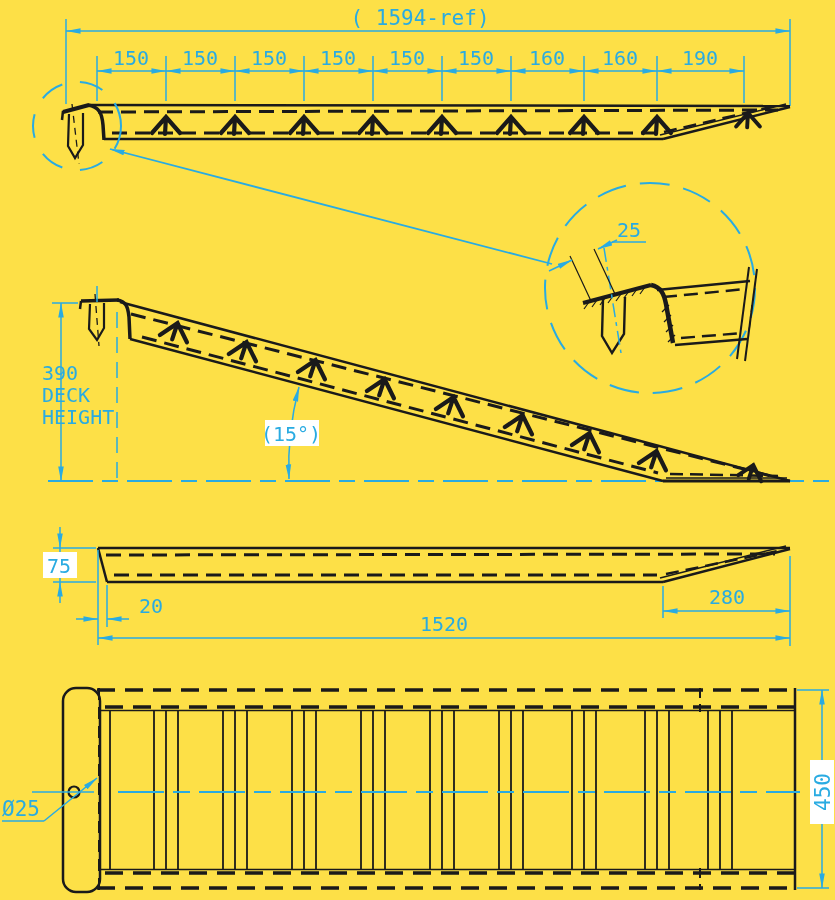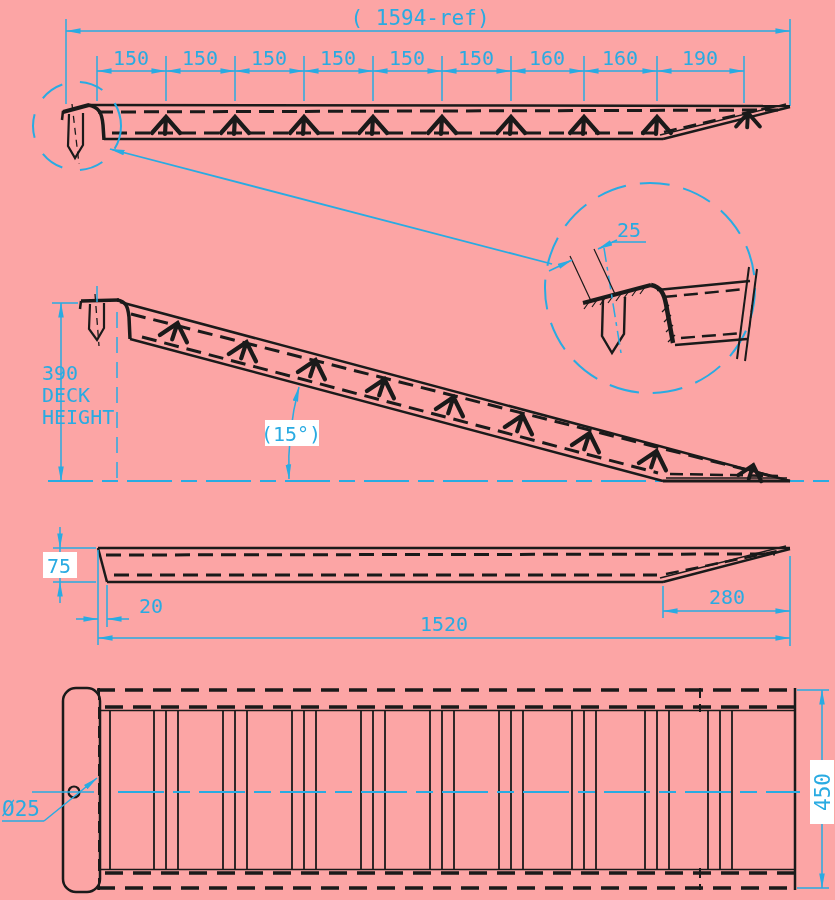--- a/index.html
+++ b/index.html
@@ -1,16 +1,16 @@
 <!DOCTYPE html>
 <html><head>
 <meta charset="utf-8">
 <style>
   html,body{margin:0;padding:0;background:#ffffff;}
-  #canvas{position:relative;width:835px;height:900px;background:#fca5a5;overflow:hidden;
+  #canvas{position:relative;width:835px;height:900px;background:#fde047;overflow:hidden;
           font-family:"DejaVu Sans Mono", monospace;}
   svg{display:block;}
   text.dim{fill:#29abe2;font-family:"DejaVu Sans Mono", monospace;font-size:20px;}
   text.dim-big{fill:#29abe2;font-family:"DejaVu Sans Mono", monospace;font-size:21px;}
   .ink{stroke:#1a1a1a;fill:none;}
   .cy{stroke:#29abe2;fill:none;}
 </style>
 </head>
 <body>
 

